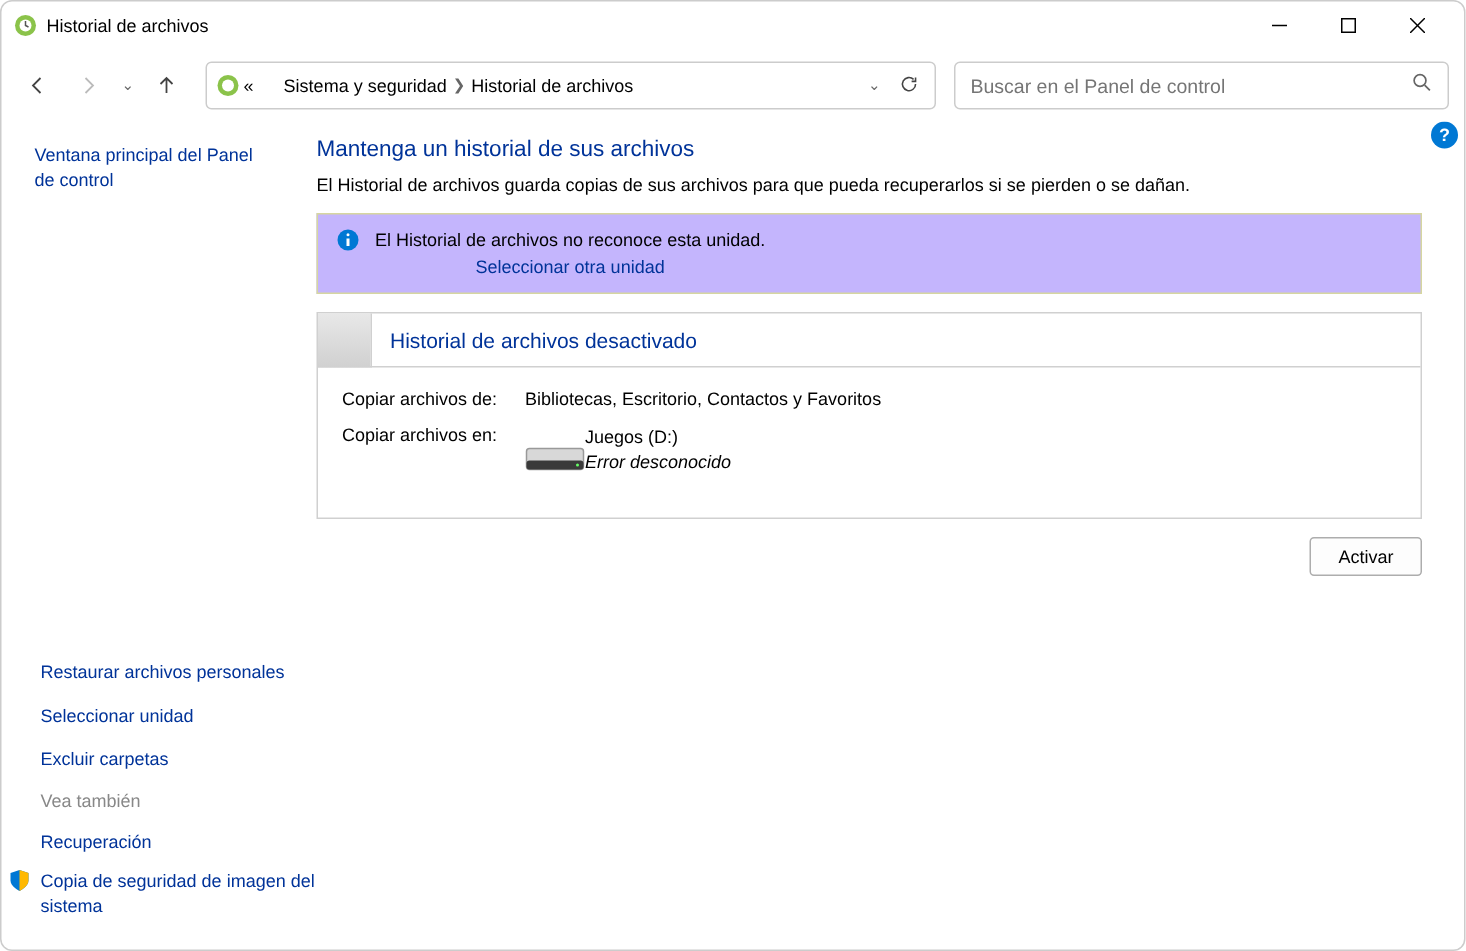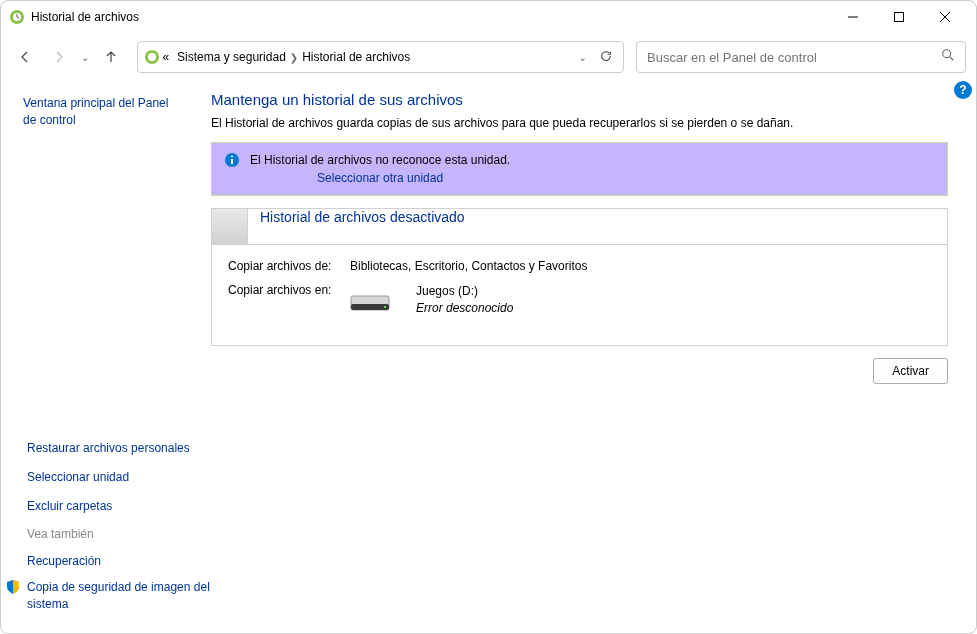--- a/index.html
+++ b/index.html
@@ -44,27 +44,27 @@
     
     .heading { font-size: 15px; color: #003399; margin-bottom: 8px; }
     .desc { font-size: 12px; color: #000; margin-bottom: 12px; }
     
     .warn-box { background: #c4b5fd; border: 1px solid #d6d6a0; padding: 8px 12px; display: flex; gap: 10px; margin-bottom: 12px; }
     .info-icon { width: 16px; height: 16px; flex-shrink: 0; margin-top: 1px; }
     .warn-text { font-size: 12px; line-height: 1.5; }
     .warn-link { color: #003399; cursor: pointer; text-align: center; }
     
     .status-box { border: 1px solid #d0d0d0; margin-bottom: 12px; }
-    .status-head { display: flex; height: 36px; border-bottom: 1px solid #d0d0d0; }
+    .status-head { display: flex; align-items: center; height: 36px; border-bottom: 1px solid #d0d0d0; }
     .status-icon { width: 36px; height: 36px; background: linear-gradient(#e8e8e8, #d0d0d0); border-right: 1px solid #d0d0d0; }
     .status-title { font-size: 14px; color: #003399; padding-left: 12px; }
     .status-body { padding: 14px 16px 18px; font-size: 12px; }
     .status-row { display: flex; margin-bottom: 10px; }
     .status-label { width: 122px; }
-    .drive-row { display: flex; align-items: center; gap: 26px; }
+    .drive-row { display: flex; align-items: flex-end; gap: 0; }
     .drive-icon { width: 40px; height: 26px; margin-top: 2px; }
     .drive-info { line-height: 1.4; }
     .drive-err { font-style: italic; }
     
     .btn-row { display: flex; justify-content: flex-end; }
     .btn { padding: 5px 18px; font-size: 12px; border: 1px solid #adadad; background: #fdfdfd; border-radius: 3px; cursor: pointer; }
   </style>
 </head>
 <body>
 
@@ -112,21 +112,21 @@
         <path d="M8 3 L8 13 M4 7 L8 3 L12 7" fill="none" stroke="currentColor" stroke-width="1.2"></path>
       </svg>
     </div>
 
   <div class="addrbar">
     <svg class="addr-icon" viewBox="0 0 16 16">
         <circle cx="8" cy="8" r="7" fill="#8bc34a"></circle>
         <circle cx="8" cy="8" r="4" fill="#fff"></circle>
       </svg>
     <span>«</span>
-    <span class="addr-part" style="margin-left:8px">Sistema y seguridad</span>
+    <span class="addr-part" style="margin-left:20px">Sistema y seguridad</span>
     <span class="addr-sep">❯</span>
     <span class="addr-part">Historial de archivos</span>
     <span class="addr-spacer"></span>
     <span class="addr-dd">⌄</span>
     <span class="addr-refresh"><svg width="14" height="14" viewBox="0 0 16 16">
           <path d="M13 8 A5 5 0 1 1 11.5 4.5 M13 3 L13 6 L10 6" fill="none" stroke="currentColor" stroke-width="1.2"></path>
         </svg></span>
   </div>
 
   <div class="searchbox">

